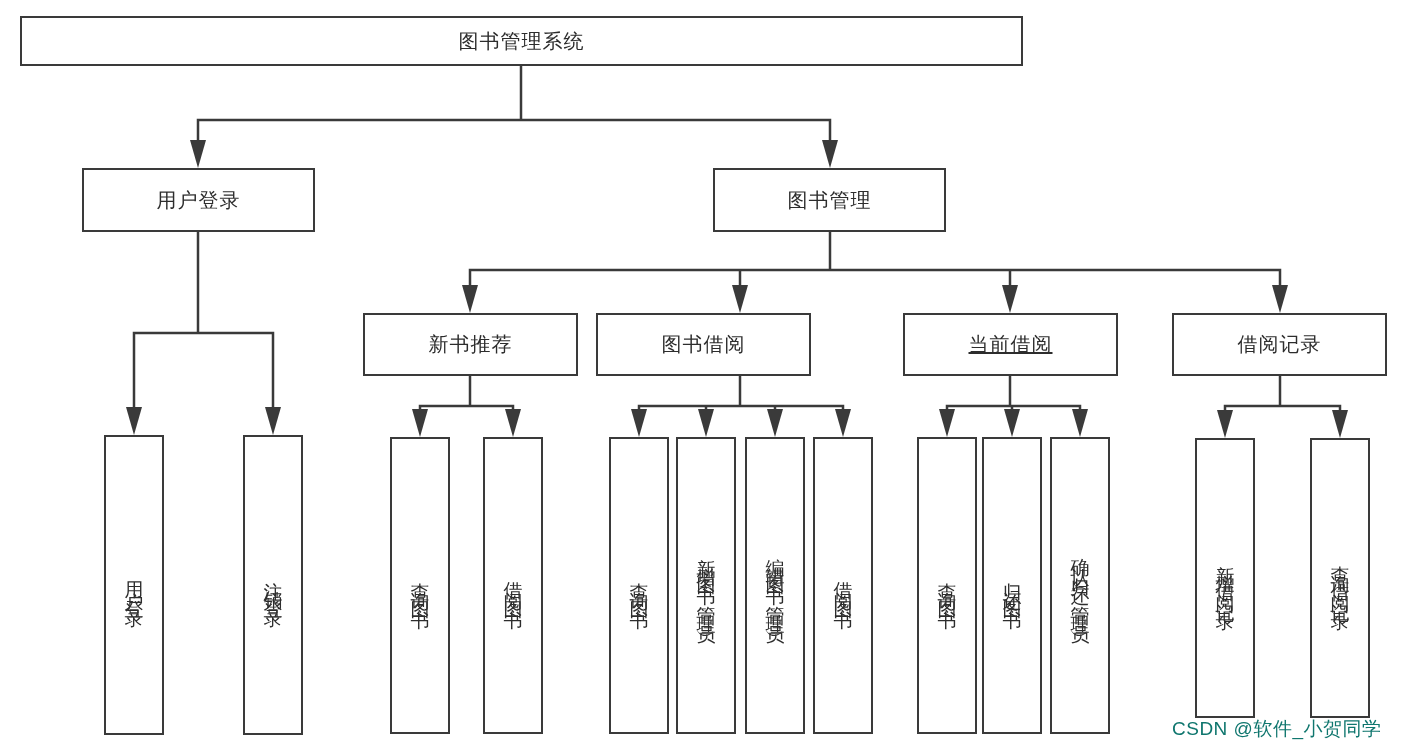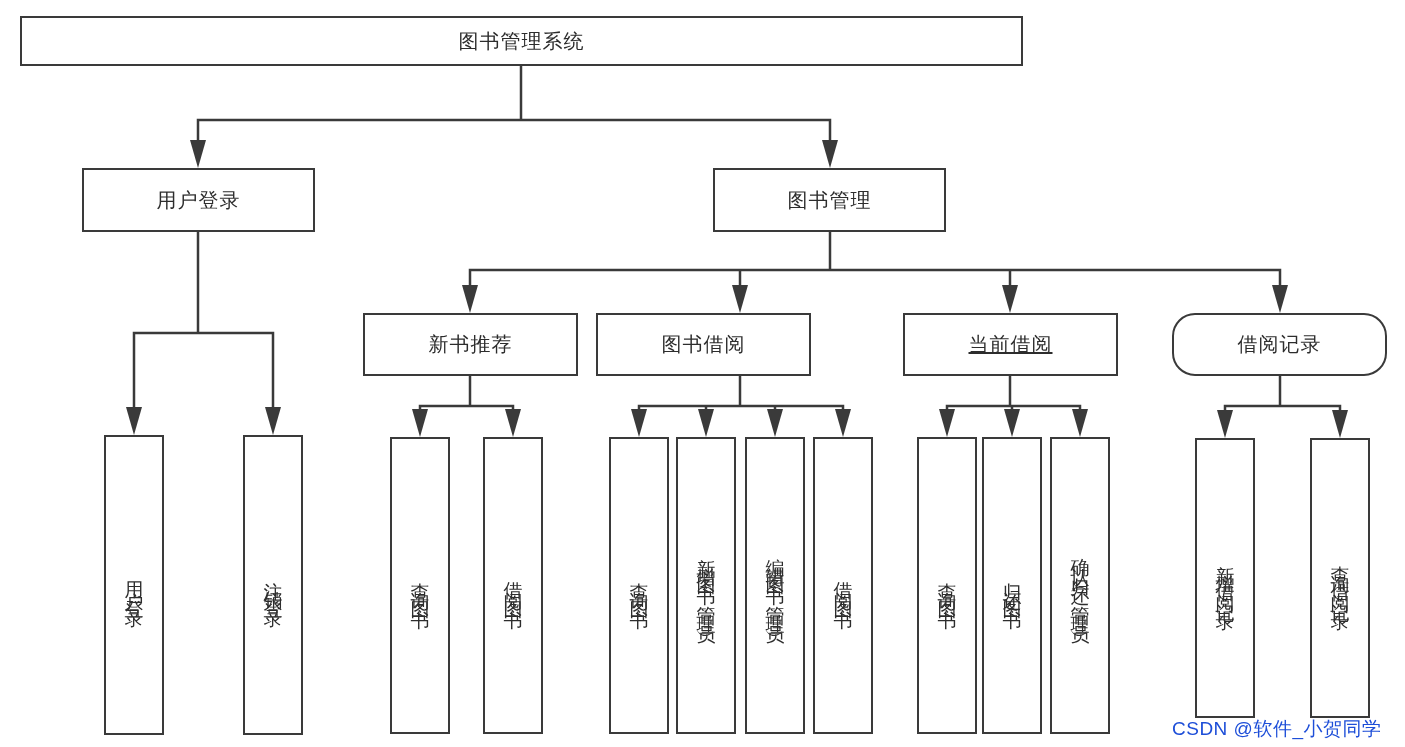--- a/index.html
+++ b/index.html
@@ -44,21 +44,21 @@
     text-orientation: mixed;
     letter-spacing: 0.5em;
     white-space: nowrap;
   }
   .watermark {
     position: absolute;
     left: 1172px;
     top: 716px;
     width: 225px;
     font-size: 19px;
-    color: #1d4ed8;
+    color: #0f766e;
     letter-spacing: 0.5px;
     white-space: nowrap;
     pointer-events: none;
   }
 </style>
 </head>
 <body>
 
 <div class="canvas">
 
@@ -127,21 +127,21 @@
 
   <div class="node h-node" style="left:363px; top:313px; width:215px; height:63px;">
     <span>新书推荐</span>
   </div>
   <div class="node h-node" style="left:596px; top:313px; width:215px; height:63px;">
     <span>图书借阅</span>
   </div>
   <div class="node h-node" style="left:903px; top:313px; width:215px; height:63px;text-decoration:underline;">
     <span>当前借阅</span>
   </div>
-  <div class="node h-node" style="left:1172px; top:313px; width:215px; height:63px;border-radius:23px;">
+  <div class="node h-node" style="left:1172px; top:313px; width:215px; height:63px;">
     <span>借阅记录</span>
   </div>
 
   <div class="node v-node" style="left:104px; top:435px; width:60px; height:300px;">
     <span class="vtext">用户登录</span>
   </div>
   <div class="node v-node" style="left:243px; top:435px; width:60px; height:300px;">
     <span class="vtext">注销登录</span>
   </div>
 

